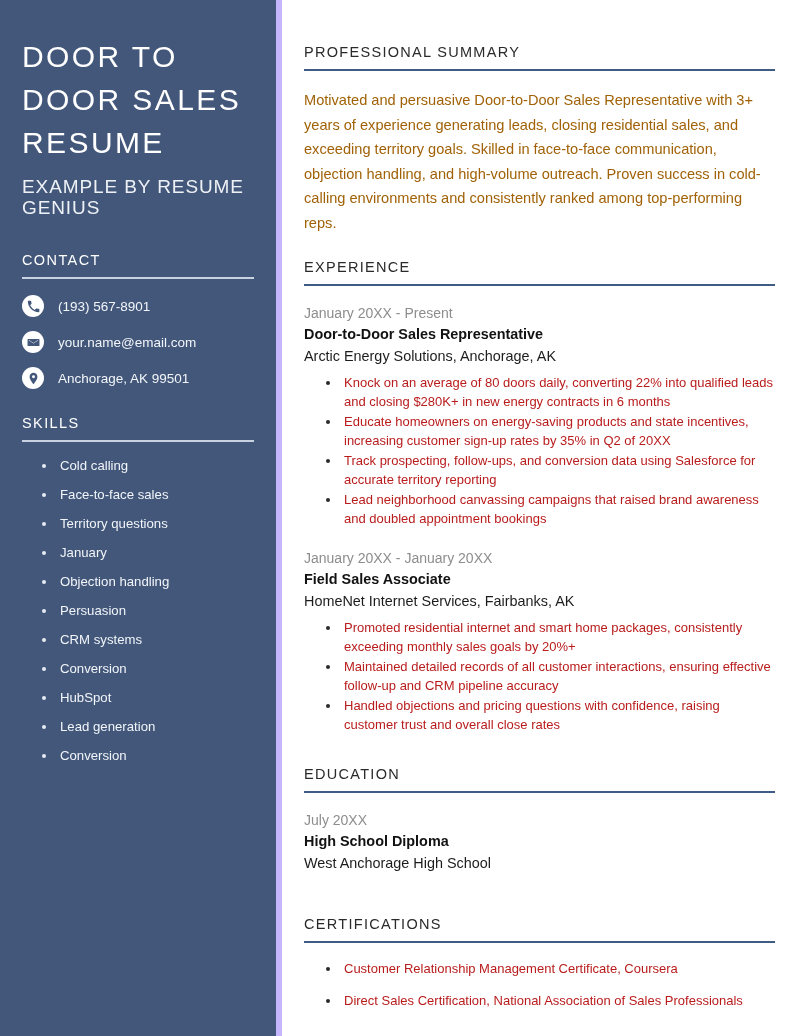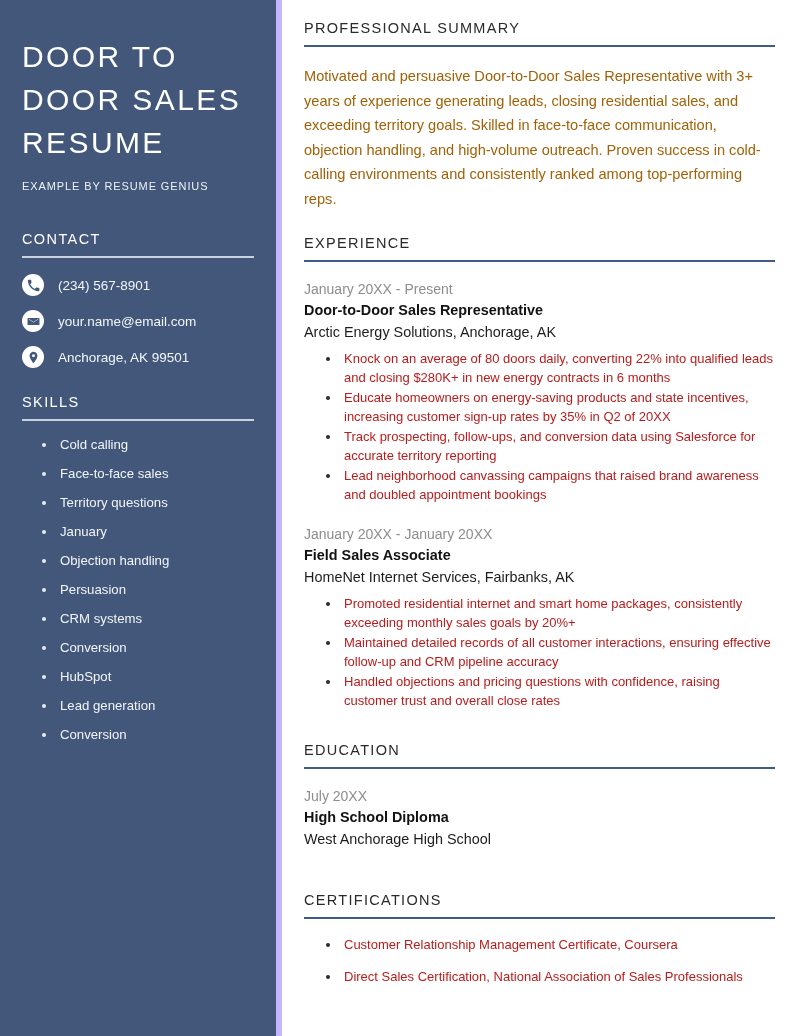--- a/index.html
+++ b/index.html
@@ -33,21 +33,21 @@
   .resume-title {
     font-size: 30px;
     line-height: 43px;
     font-weight: 300;
     letter-spacing: 2.4px;
     color: #ffffff;
     margin: 0 0 12px 0;
     text-transform: uppercase;
   }
   .resume-subtitle {
-    font-size: 11px;
+    font-size: 19px;
     line-height: 21px;
     font-weight: 400;
     letter-spacing: 0.9px;
     color: #eef1f6;
     text-transform: uppercase;
     margin: 0 0 34px 0;
   }
   .side-section { margin-bottom: 26px; }
   .side-heading {
     font-size: 14.5px;
@@ -107,21 +107,21 @@
     width: 4px;
     height: 4px;
     border-radius: 50%;
     background: #e7ecf3;
   }
 
   
   .main {
     flex: 1;
     box-sizing: border-box;
-    padding: 20px 25px 20px 22px;
+    padding: 44px 25px 20px 22px;
     color: #1c1c1c;
   }
   .main-section { margin-bottom: 6px; }
   .main-heading {
     font-size: 14.5px;
     font-weight: 400;
     letter-spacing: 1.3px;
     color: #2a2a2a;
     text-transform: uppercase;
     margin: 0 0 9px 0;
@@ -194,21 +194,21 @@
       <h2 class="side-heading">CONTACT</h2>
       <div class="side-rule"></div>
 
       <ul class="contact-list">
         <li class="contact-row">
           <span class="contact-icon">
             <svg width="13" height="13" viewBox="0 0 24 24" fill="#42577a" aria-hidden="true">
               <path d="M6.6 10.8c1.7 3.4 4.2 5.9 7.6 7.6l2.5-2.5c.3-.3.8-.4 1.2-.3 1.2.4 2.5.6 3.8.6.6 0 1.1.5 1.1 1.1v4c0 .6-.5 1.1-1.1 1.1C10.6 22.4 1.6 13.4 1.6 2.3 1.6 1.7 2.1 1.2 2.7 1.2h4c.6 0 1.1.5 1.1 1.1 0 1.3.2 2.6.6 3.8.1.4 0 .9-.3 1.2l-2.5 2.5z"></path>
             </svg>
           </span>
-          <span class="contact-text">(234) 567-8901</span>
+          <span class="contact-text">(193) 567-8901</span>
         </li>
 
         <li class="contact-row">
           <span class="contact-icon">
             <svg width="13" height="13" viewBox="0 0 24 24" fill="#42577a" aria-hidden="true">
               <path d="M2 5.5h20c.6 0 1 .4 1 1v11c0 .6-.4 1-1 1H2c-.6 0-1-.4-1-1v-11c0-.6.4-1 1-1zm10 7.2L3.2 7.1v.6L12 13.9l8.8-6.2v-.6L12 12.7z"></path>
             </svg>
           </span>
           <span class="contact-text">your.name@email.com</span>
         </li>

